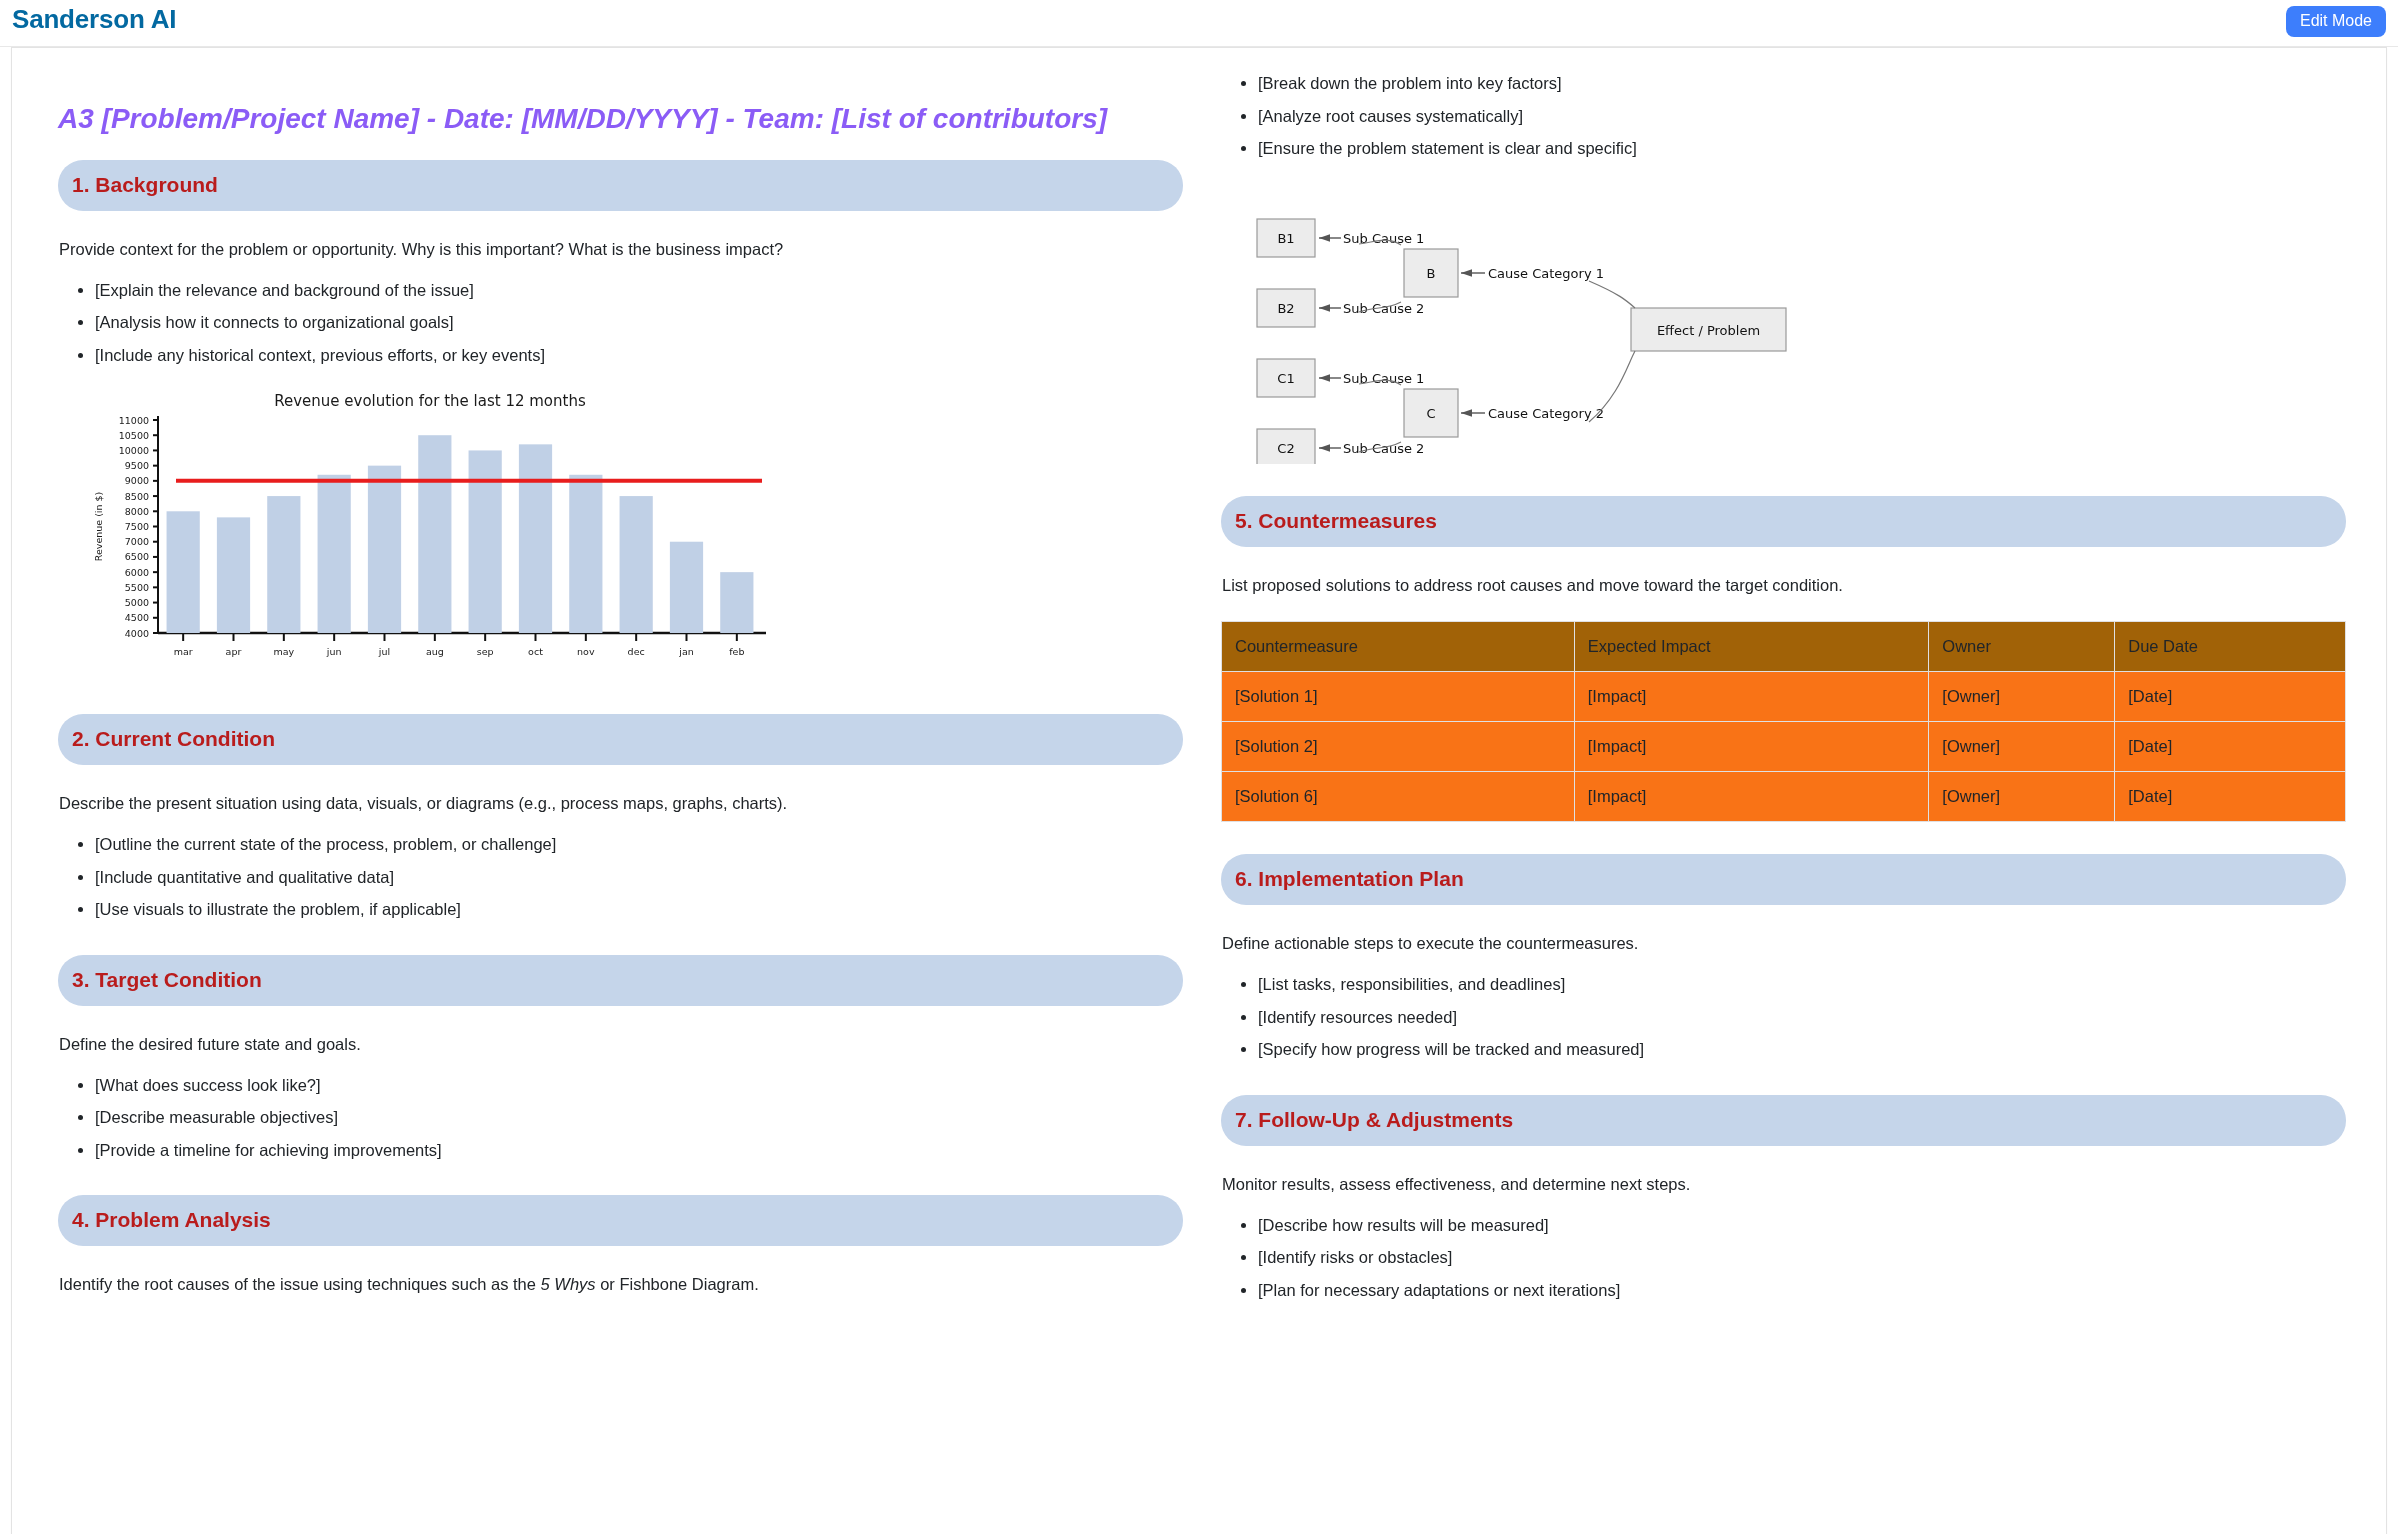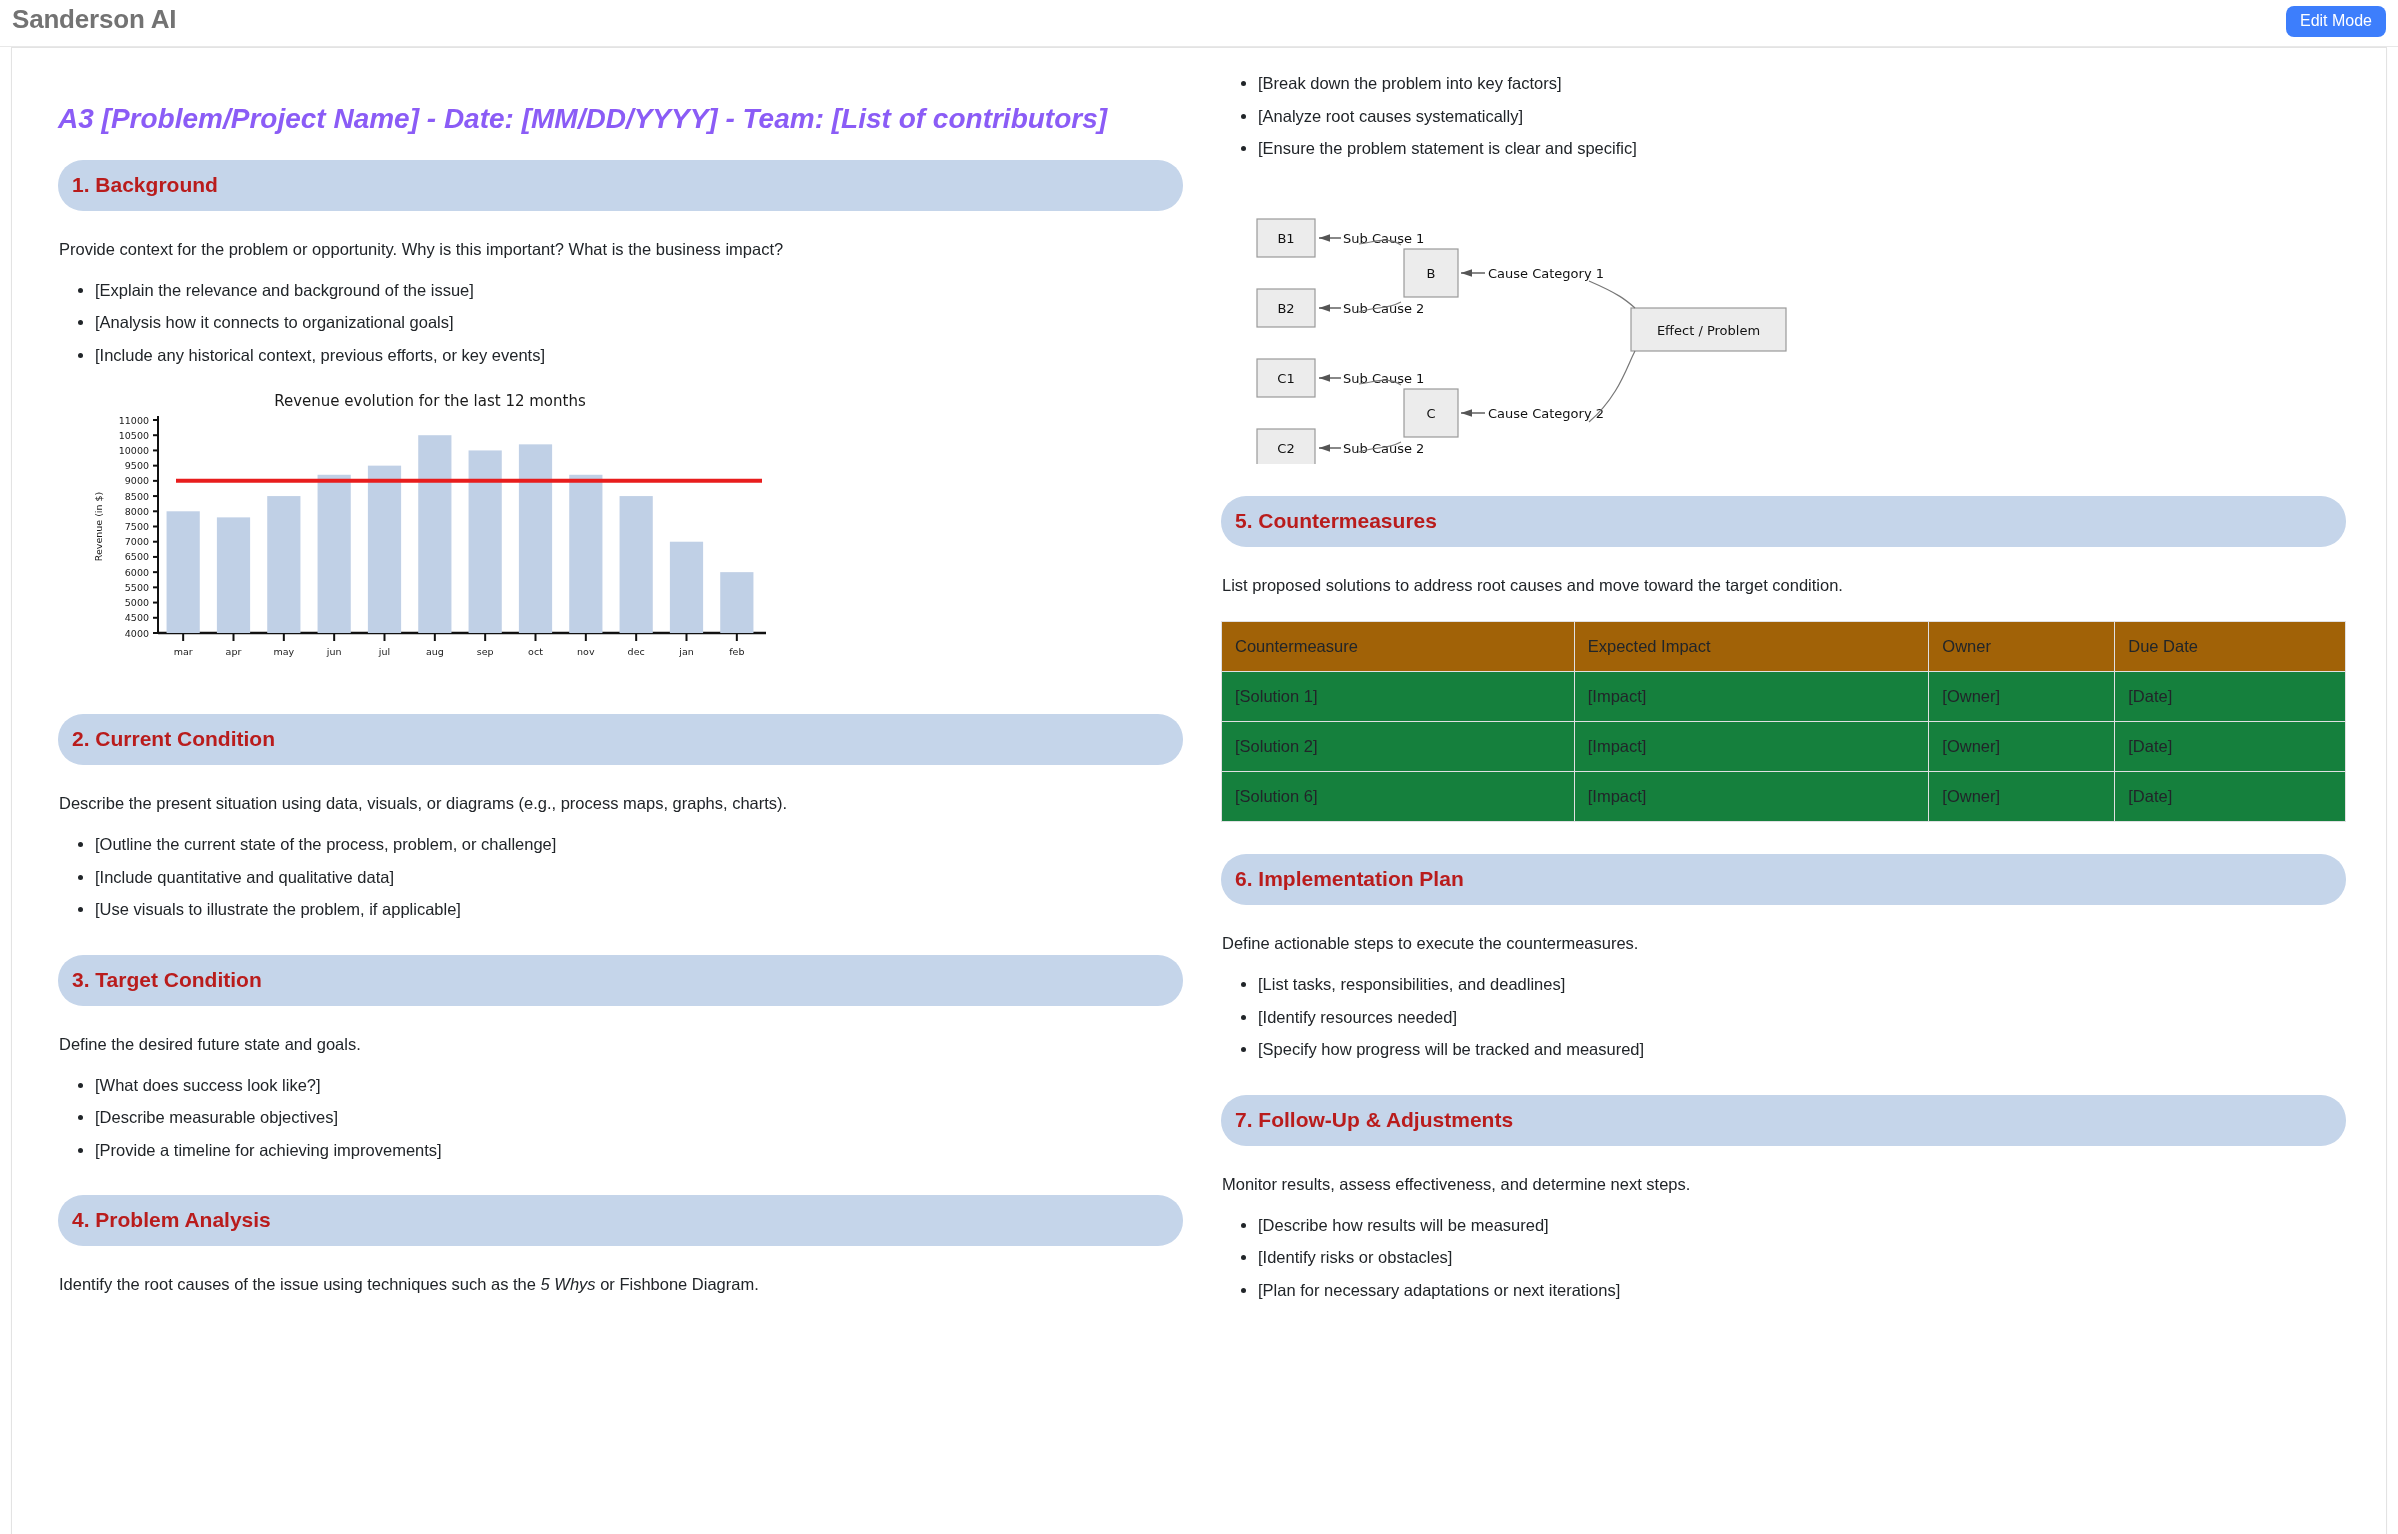--- a/index.html
+++ b/index.html
@@ -12,21 +12,21 @@
   body { width: 2398px; height: 1534px; overflow: hidden; position: relative; }
 
   
   .topbar {
     position: absolute; top: 0; left: 0; width: 2398px; height: 47px;
     background: #ffffff;
     border-bottom: 1px solid #e8e8e8;
   }
   .brand {
     position: absolute; left: 12px; top: 4px;
-    font-size: 26px; font-weight: bold; color: #737373;
+    font-size: 26px; font-weight: bold; color: #0369a1;
     letter-spacing: -0.2px;
   }
   .edit-mode-btn {
     position: absolute; right: 12px; top: 6px;
     background: #3d7efc; color: #ffffff;
     border: none; border-radius: 8px;
     padding: 7px 14px 8px 14px;
     font-size: 16px; font-family: "Liberation Sans", sans-serif;
     cursor: pointer; line-height: 1;
   }
@@ -85,21 +85,21 @@
   
   table.cm-table {
     border-collapse: collapse; width: 1125px;
     margin-top: 24px; font-size: 16.5px;
   }
   table.cm-table th {
     background: #a16207; text-align: left; font-weight: normal;
     border: 1px solid #e0e0e2; padding: 15px 13px; color: #212529;
   }
   table.cm-table td {
-    background: #15803d; text-align: left;
+    background: #f97316; text-align: left;
     border: 1px solid #e0e0e2; padding: 15px 13px; color: #212529;
   }
   .c-cm { width: 353px; } .c-imp { width: 355px; }
   .c-own { width: 186px; } .c-due { width: 231px; }
 </style>
 </head>
 <body>
 
 <div class="topbar">
   <div class="brand">Sanderson AI</div>

